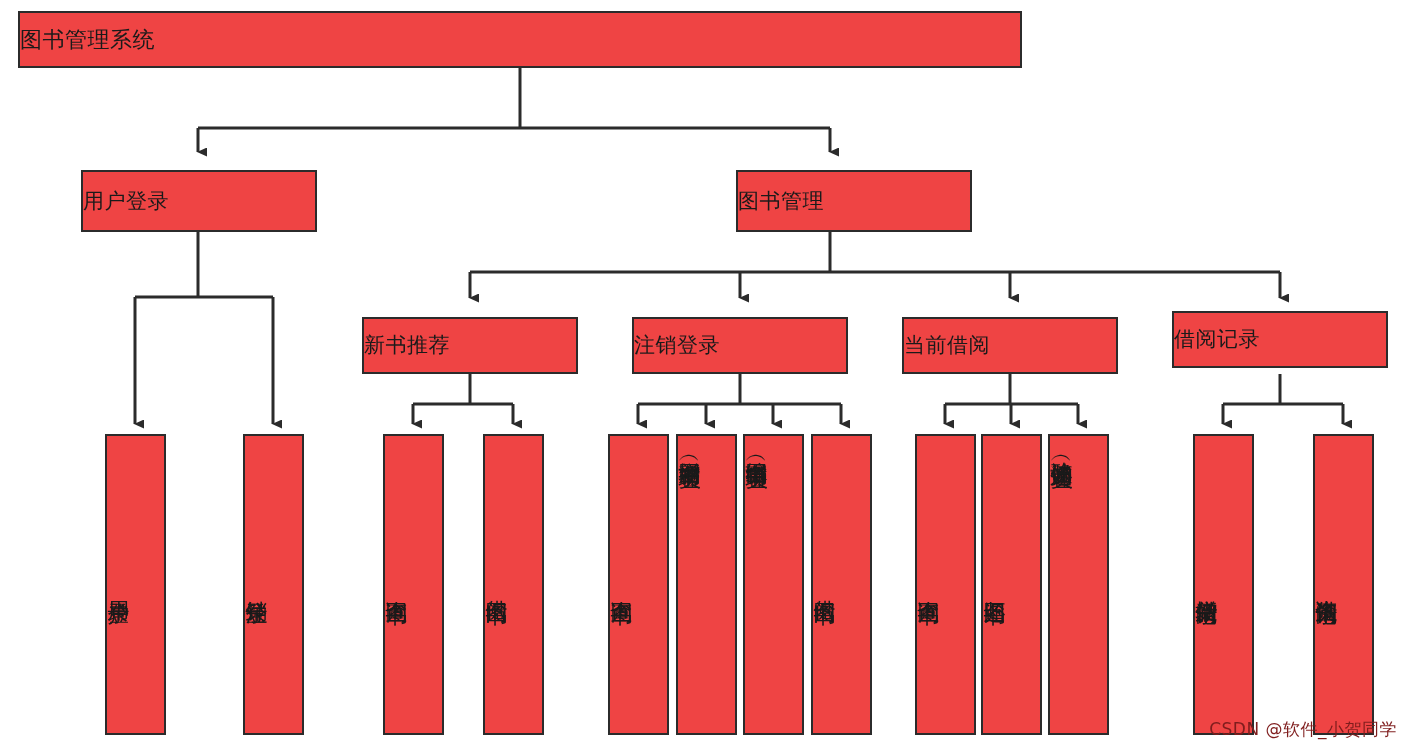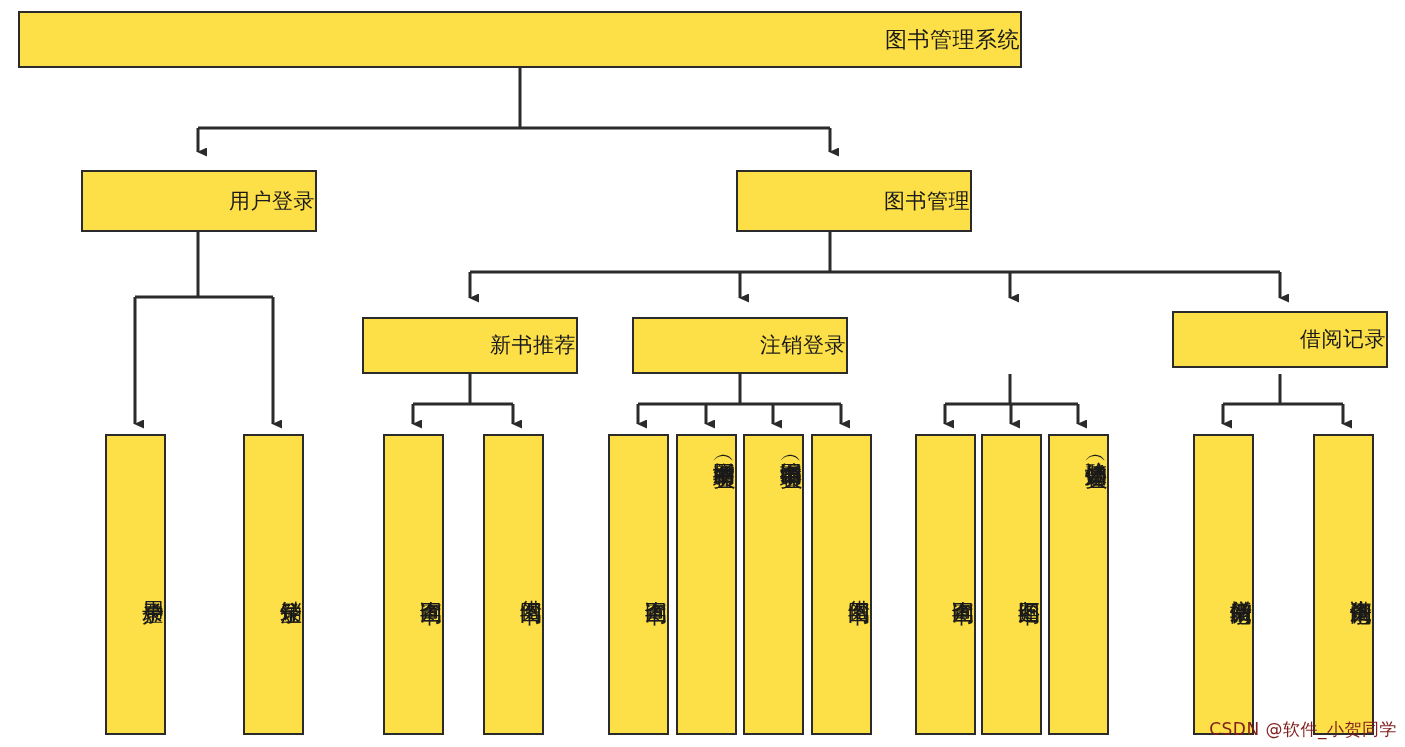--- a/index.html
+++ b/index.html
@@ -20,25 +20,25 @@
     position: absolute;
     left: 0;
     top: 0;
     width: 1405px;
     height: 747px;
     pointer-events: none;
   }
   .node {
     position: absolute;
     box-sizing: border-box;
-    background: #fde047;
+    background: #ef4444;
     border: 2px solid #2b2b2b;
     display: flex;
     align-items: center;
-    justify-content: flex-end;
+    justify-content: flex-start;
     color: #1a1a1a;
     z-index: 2;
   }
   .node .lbl {
     display: block;
     text-align: center;
     line-height: 1.16;
     letter-spacing: 0.5px;
   }
   
@@ -143,20 +143,23 @@
   <div class="node horiz" style="left:736px; top:170px; width:236px; height:62px;">
     <span class="lbl">图书管理</span>
   </div>
 
   <div class="node horiz" style="left:362px; top:317px; width:216px; height:57px;">
     <span class="lbl">新书推荐</span>
   </div>
   <div class="node horiz" style="left:632px; top:317px; width:216px; height:57px;">
     <span class="lbl">注销登录</span>
   </div>
+  <div class="node horiz" style="left:902px; top:317px; width:216px; height:57px;">
+    <span class="lbl">当前借阅</span>
+  </div>
   <div class="node horiz" style="left:1172px; top:311px; width:216px; height:57px;">
     <span class="lbl">借阅记录</span>
   </div>
 
   <div class="node vert mid" style="left:105px; top:434px; width:61px; height:301px;">
     <span class="lbl">用户登录</span>
   </div>
   <div class="node vert mid" style="left:243px; top:434px; width:61px; height:301px;">
     <span class="lbl">注销登录</span>
   </div>

